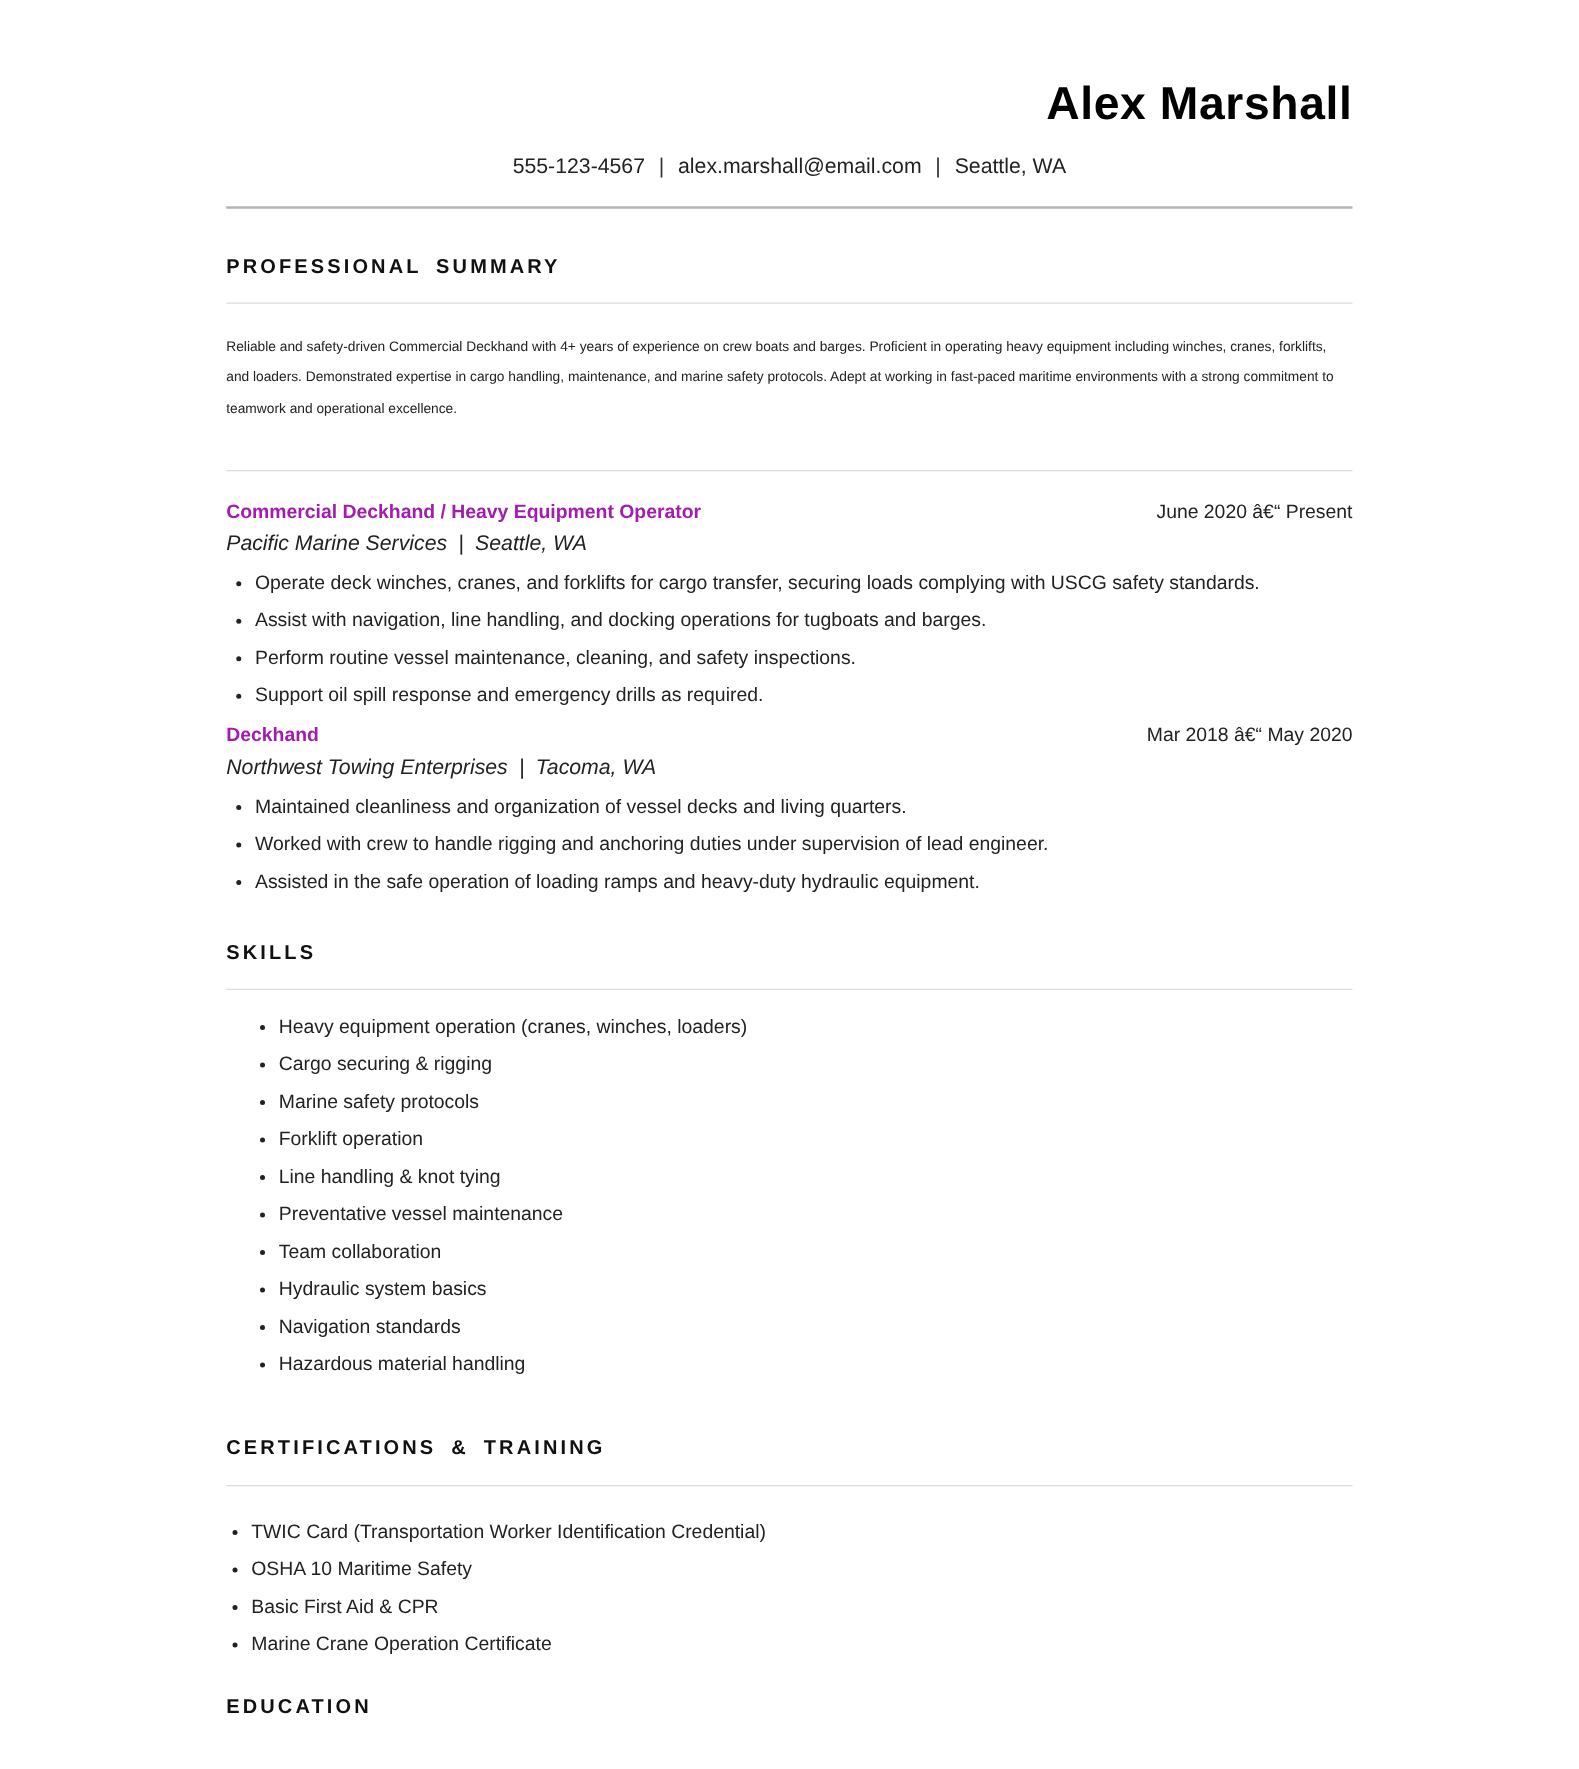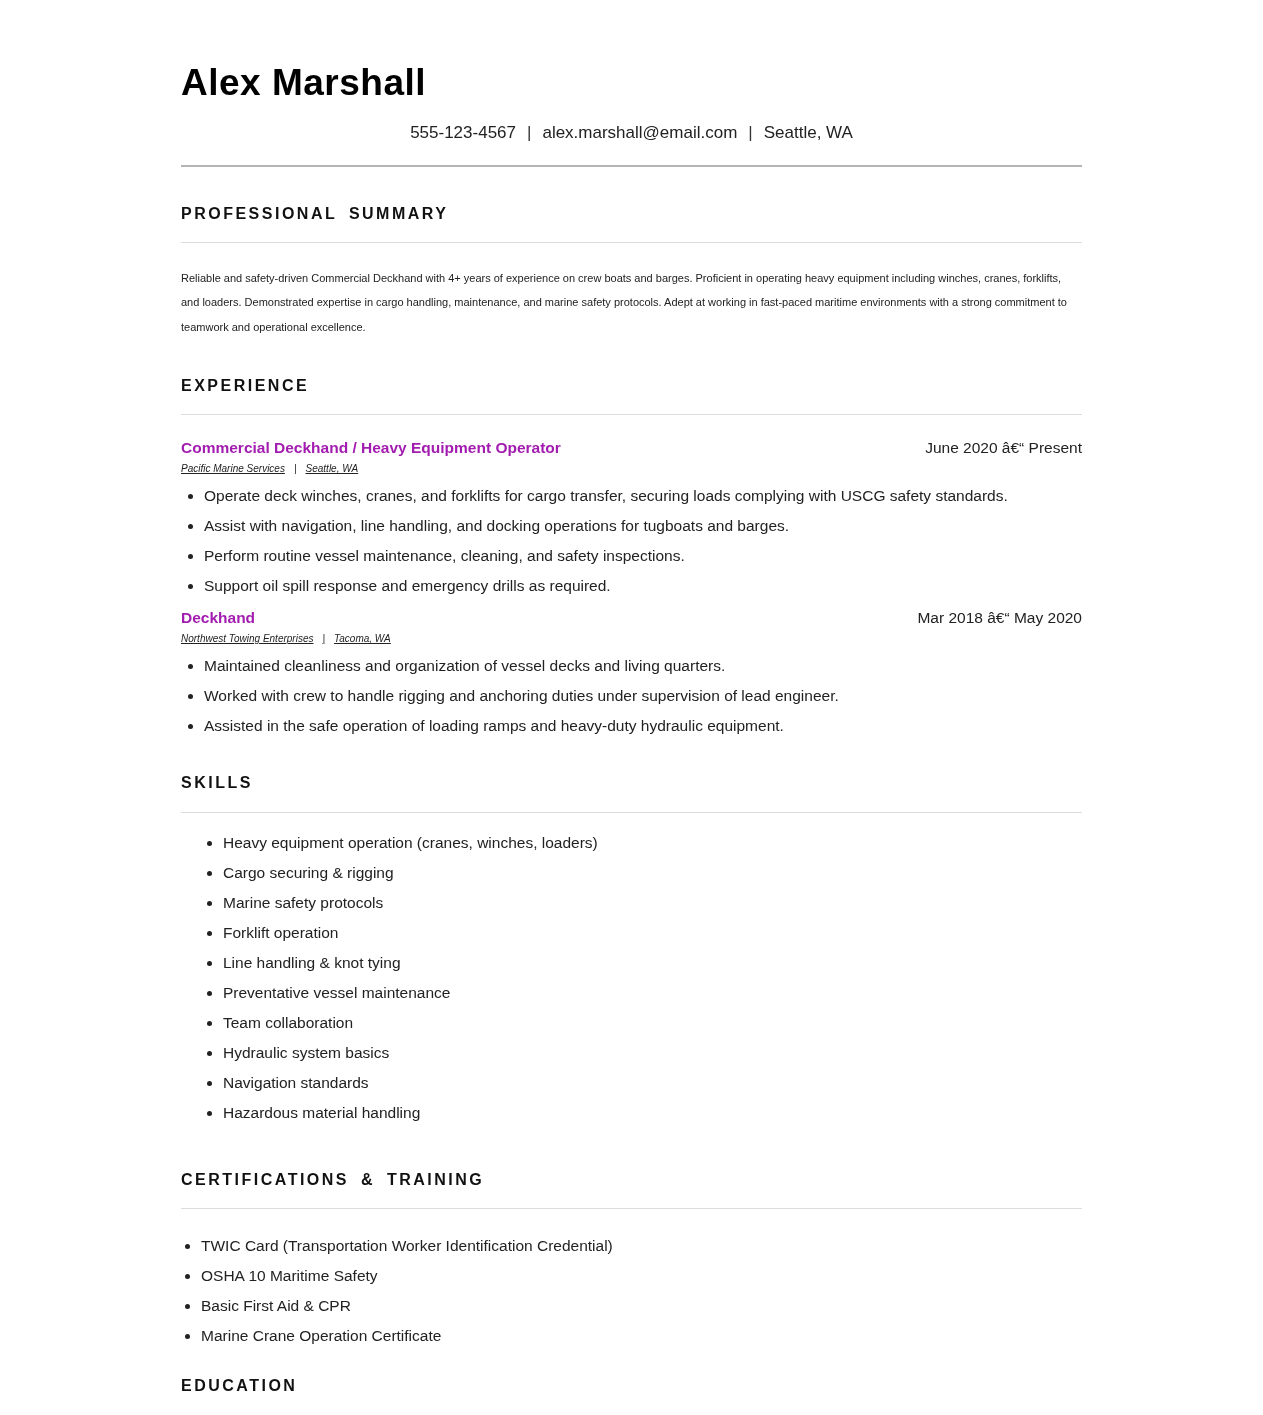--- a/index.html
+++ b/index.html
@@ -16,21 +16,21 @@
     overflow: hidden;
   }
   .page {
     width: 901px;
     margin: 0 auto;
     padding-top: 62px;
   }
   
   .name {
     margin: 0;
-    text-align: left;
+    text-align: right;
     font-size: 37px;
     line-height: 1.15;
     font-weight: bold;
     color: #000;
     letter-spacing: 0.5px;
   }
   .contact {
     margin-top: 18px;
     text-align: center;
     font-size: 17px;
@@ -72,22 +72,21 @@
     display: flex;
     justify-content: space-between;
     align-items: baseline;
     font-size: 15.5px;
   }
   .job-title { font-weight: bold; color: #a21caf; }
   .job-dates { color: #222; white-space: nowrap; }
   .job-company {
     margin-top: 6px;
     font-style: italic;
-    font-size: 10px;
-    text-decoration: underline;
+    font-size: 17px;
   }
   .job-company .sep { margin: 0 9px; }
   ul.bullet-list {
     margin: 12px 0 0 0;
     padding-left: 23px;
     font-size: 15.5px;
   }
   ul.bullet-list li {
     margin-bottom: 10px;
     line-height: 20px;
@@ -132,21 +131,20 @@
   </div>
   <hr class="header-rule">
 
   <div class="section">
     <h2 class="section-heading">PROFESSIONAL SUMMARY</h2>
     <hr class="section-rule">
     <p class="summary-text">Reliable and safety-driven Commercial Deckhand with 4+ years of experience on crew boats and barges. Proficient in operating heavy equipment including winches, cranes, forklifts, and loaders. Demonstrated expertise in cargo handling, maintenance, and marine safety protocols. Adept at working in fast-paced maritime environments with a strong commitment to teamwork and operational excellence.</p>
   </div>
 
   <div class="section">
-    <h2 class="section-heading">EXPERIENCE</h2>
     <hr class="section-rule">
 
     <div class="job">
       <div class="job-header">
         <span class="job-title">Commercial Deckhand / Heavy Equipment Operator</span>
         <span class="job-dates">June 2020 â€“ Present</span>
       </div>
       <div class="job-company">
         <span>Pacific Marine Services</span><span class="sep">|</span><span>Seattle, WA</span>
       </div>

